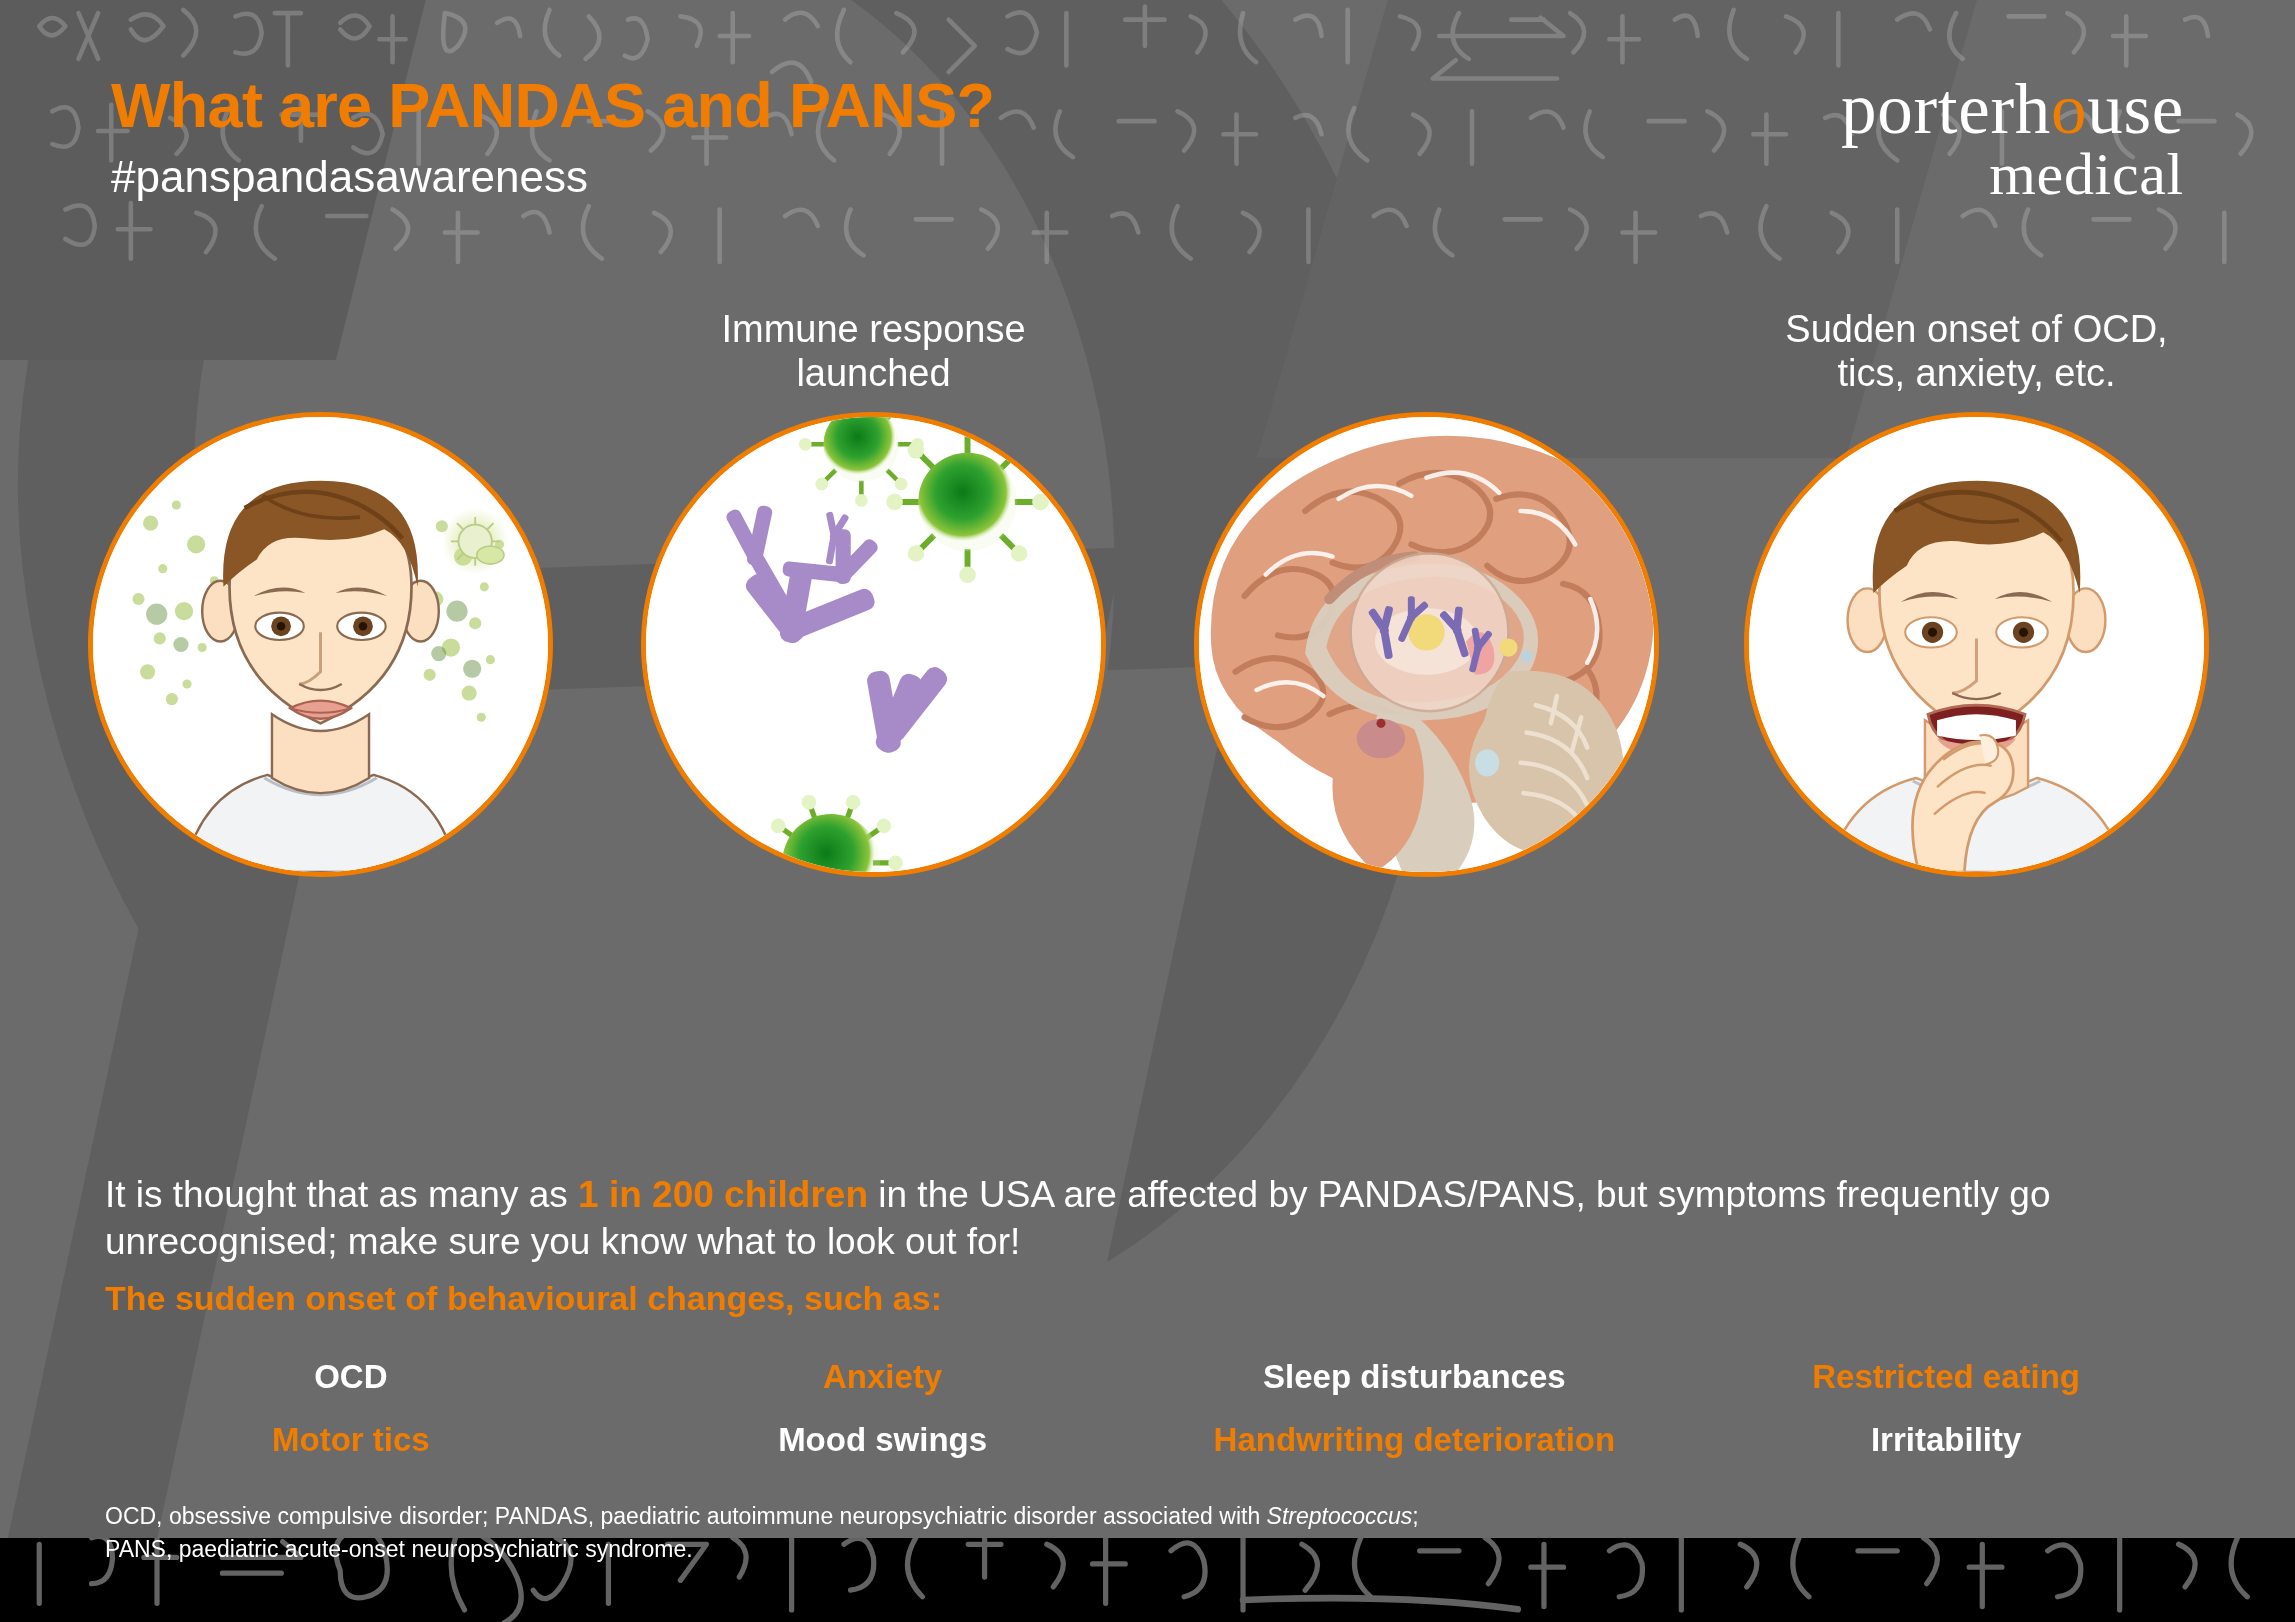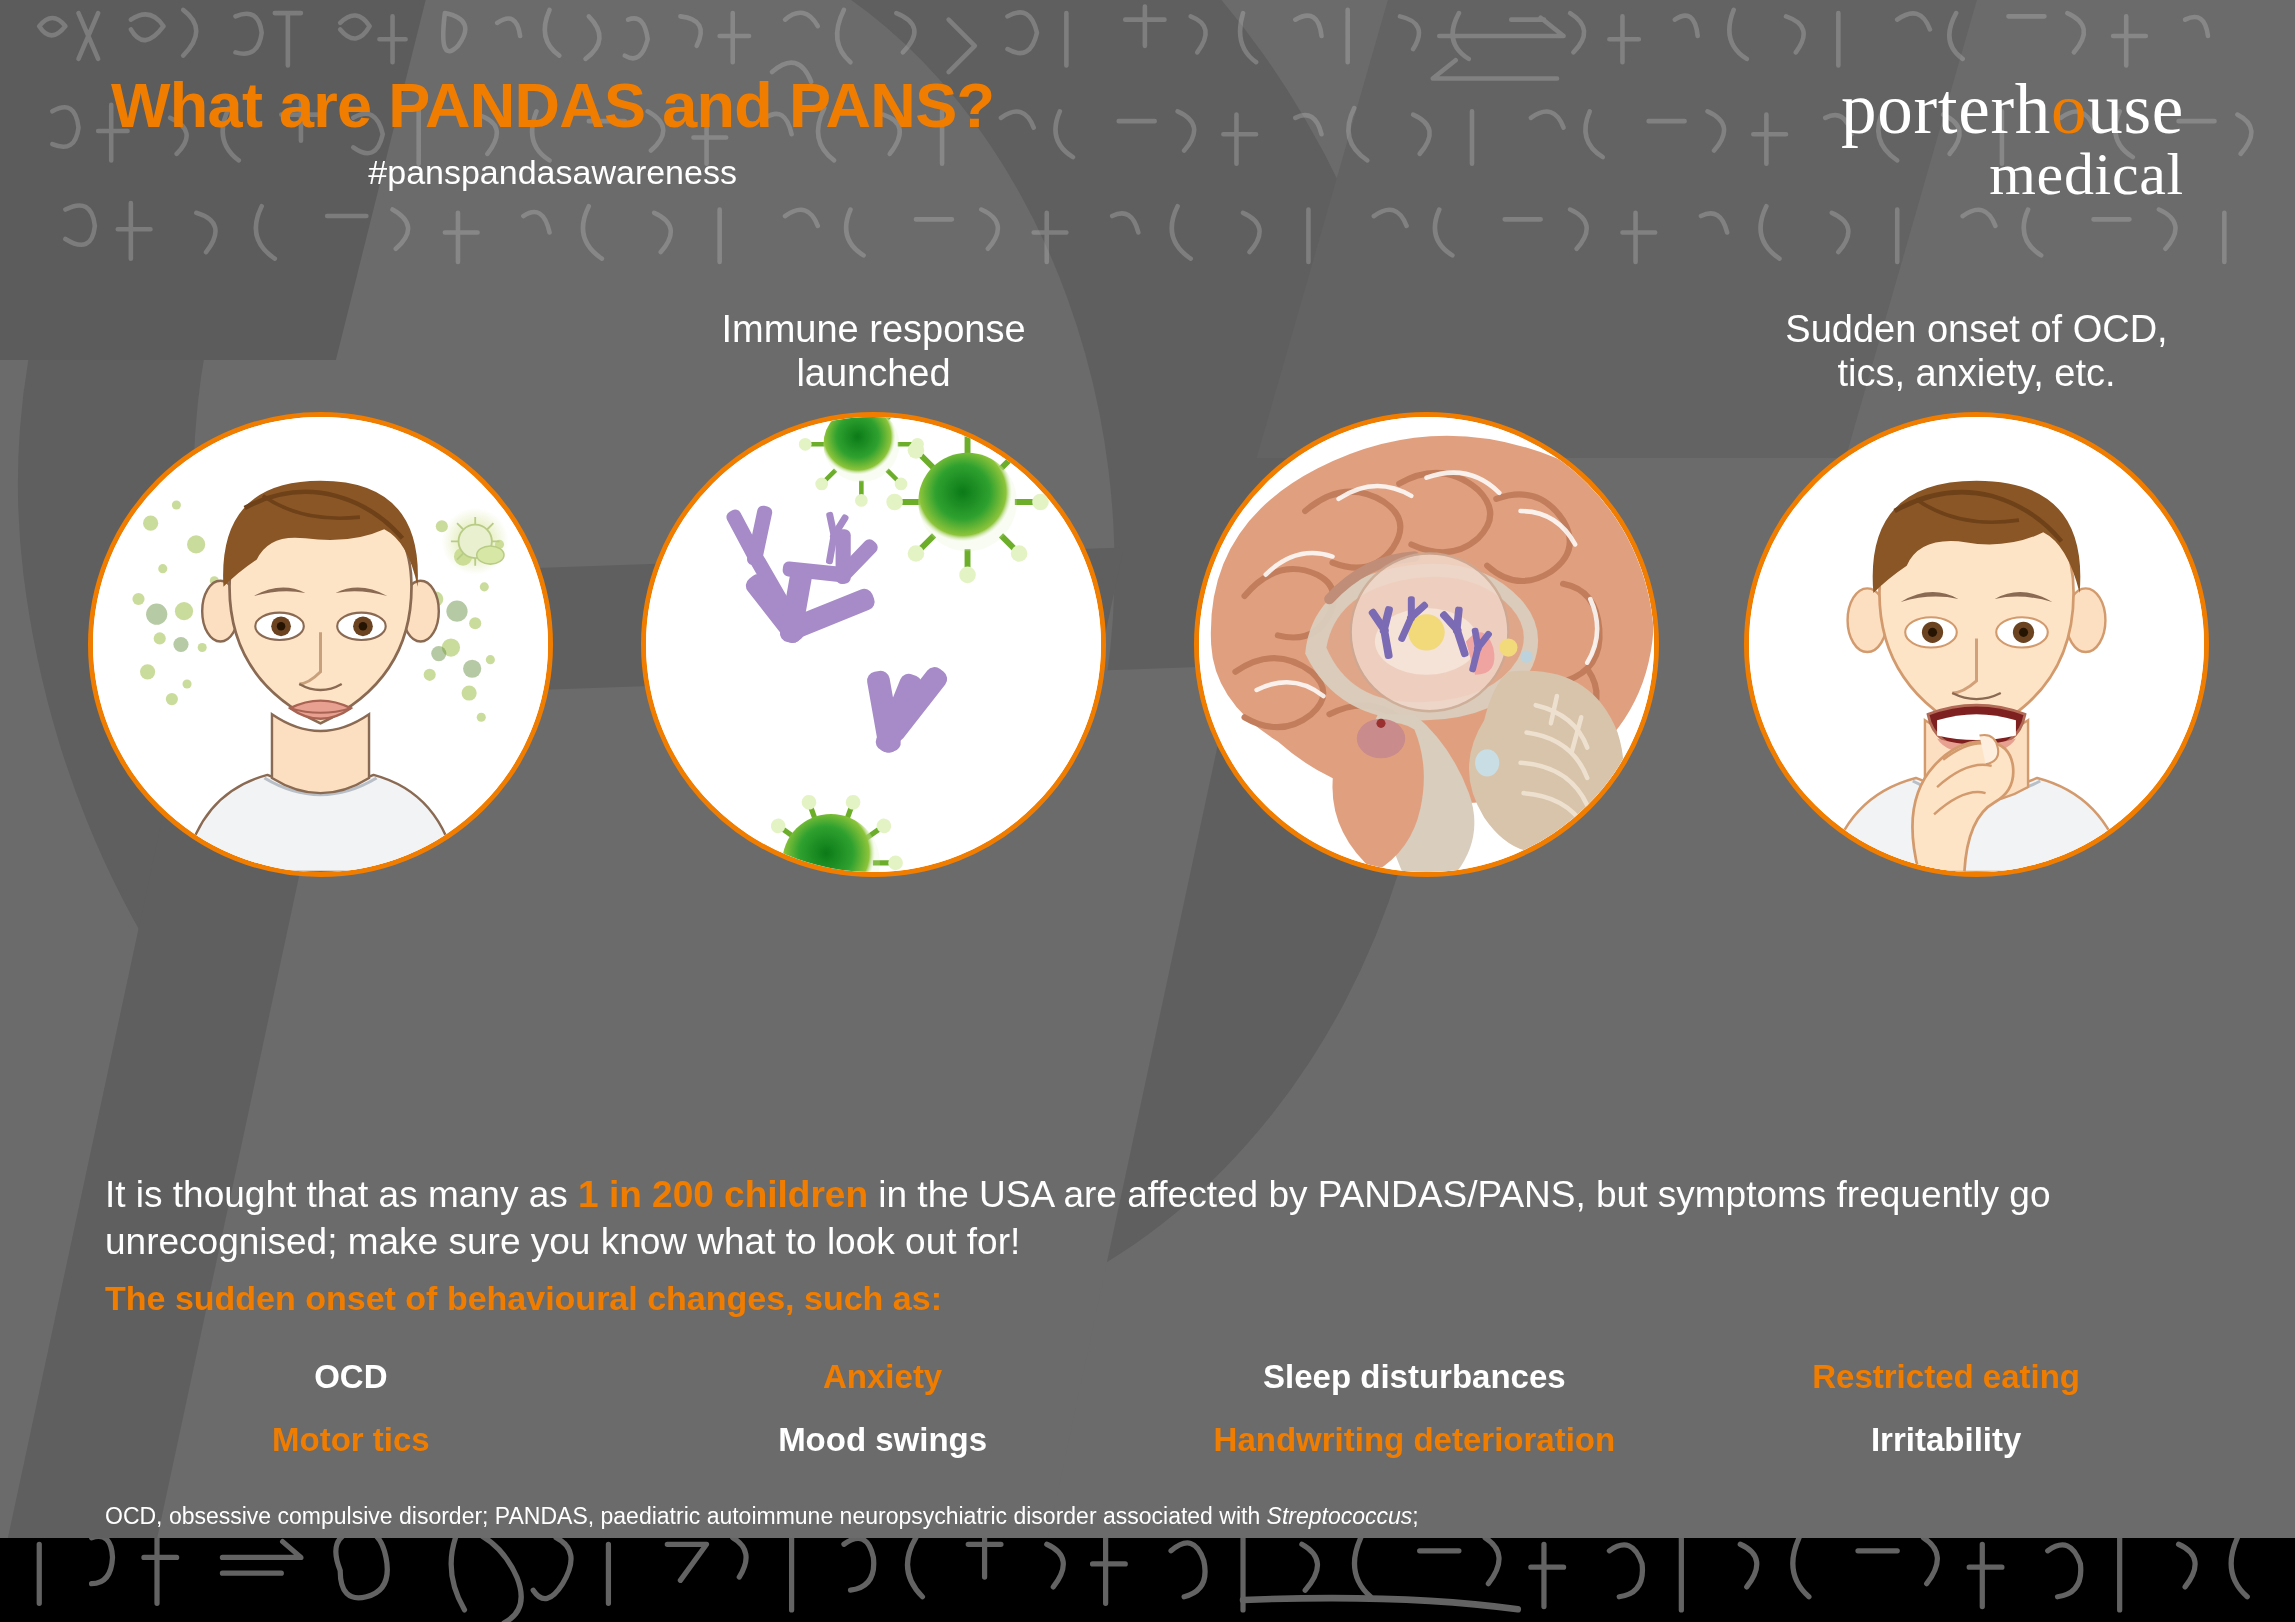--- a/index.html
+++ b/index.html
@@ -118,26 +118,25 @@
     color: #f07d00;
     font-size: 63px;
     font-weight: bold;
     letter-spacing: -0.7px;
     margin: 0;
     line-height: 1.05;
     white-space: nowrap;
   }
   .hashtag {
     color: #ffffff;
-    font-size: 34px;
+    font-size: 44px;
     font-weight: normal;
     margin: 17px 0 0 0;
     line-height: 1;
     white-space: nowrap;
-    text-align: center;
   }
 
   .logo {
     position: absolute;
     right: 111px;
     top: 77px;
     z-index: 5;
     text-align: right;
     font-family: "Liberation Serif", serif;
     color: #ffffff;
@@ -736,20 +735,21 @@
     <div class="sym-row">
       <div class="sym orange">Motor tics</div>
       <div class="sym white">Mood swings</div>
       <div class="sym orange">Handwriting deterioration</div>
       <div class="sym white">Irritability</div>
     </div>
   </div>
 
   <div class="footnote">
     <div><span>OCD, obsessive compulsive disorder; PANDAS, paediatric autoimmune neuropsychiatric disorder associated with </span><i>Streptococcus</i><span>;</span></div>
+    <div>PANS, paediatric acute-onset neuropsychiatric syndrome.</div>
   </div>
 
   <div class="bottom-band">
     <svg class="chalk bottom" viewBox="0 0 3508 160" preserveAspectRatio="none">
       <g fill="none" stroke="#b4b4b4" stroke-width="8" stroke-linecap="round" stroke-linejoin="round">
         <path d="M60 40 l0 90 M140 30 q30 -10 32 30 q-2 40 -32 40 M240 20 l0 110 M220 60 l50 0"></path>
         <path d="M340 60 l120 0 l-28 -24 M430 84 l-90 0"></path>
         <path d="M520 80 q-20 -50 20 -60 q40 -10 50 40 q10 50 -30 60 q-40 10 -40 -40"></path>
         <path d="M640 10 q110 -10 150 80 q20 50 -20 70 M700 20 q-25 60 10 120"></path>
         <path d="M850 30 q40 20 10 70 q-25 40 -45 10 M930 40 l0 90"></path>

